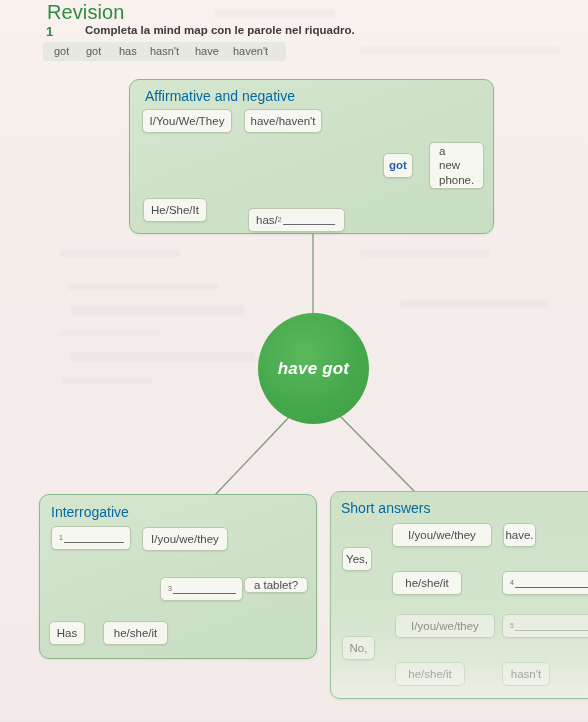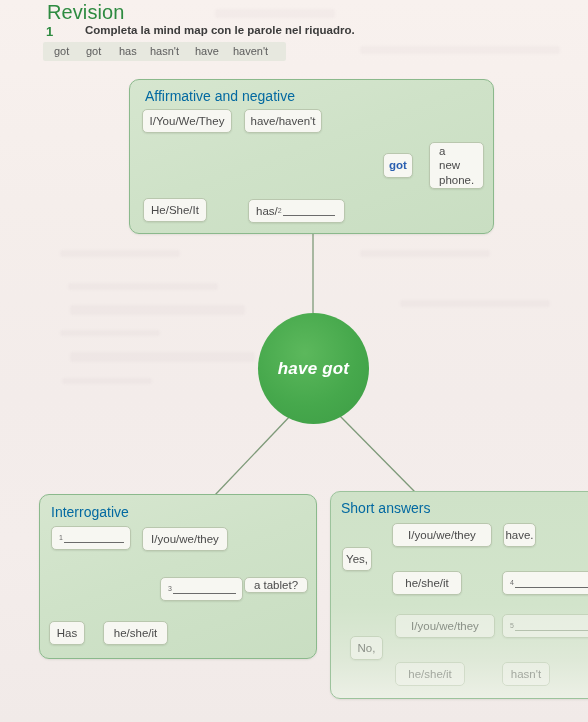--- a/index.html
+++ b/index.html
@@ -183,21 +183,21 @@
 </div>
 
 <div class="node" style="left:244px;top:109px;width:78px;height:24px;">
   <span>have/haven't</span>
 </div>
 
 <div class="node" style="left:143px;top:198px;width:64px;height:24px;">
   <span>He/She/It</span>
 </div>
 
-<div class="node blank" style="left:248px;top:199px;width:97px;height:24px;padding-left:7px;">
+<div class="node blank" style="left:248px;top:208px;width:97px;height:24px;padding-left:7px;">
   <span>has/</span>
     <span class="sup" style="margin-left:0">2</span>
     <span class="rule" style="width:52px;"></span>
 </div>
 
 <div class="node blue" style="left:383px;top:153px;width:30px;height:25px;">
   <span>got</span>
 </div>
 
 <div class="node" style="left:429px;top:142px;width:55px;height:47px;flex-direction:column;align-items:flex-start;padding-left:9px;justify-content:center;">
@@ -255,21 +255,21 @@
 
 <div class="node" style="left:392px;top:571px;width:70px;height:24px;">
   <span>he/she/it</span>
 </div>
 
 <div class="node blank" style="left:502px;top:571px;width:100px;height:24px;padding-left:7px;">
   <span class="sup" style="margin-left:0">4</span>
     <span class="rule" style="width:78px;"></span>
 </div>
 
-<div class="node dim2" style="left:350px;top:636px;width:33px;height:24px;">
+<div class="node dim2" style="left:342px;top:636px;width:33px;height:24px;">
   <span>No,</span>
 </div>
 
 <div class="node dim2" style="left:395px;top:614px;width:100px;height:24px;">
   <span>I/you/we/they</span>
 </div>
 
 <div class="node blank dim2" style="left:502px;top:614px;width:100px;height:24px;padding-left:7px;">
   <span class="sup" style="margin-left:0">5</span>
     <span class="rule dim" style="width:78px;"></span>

